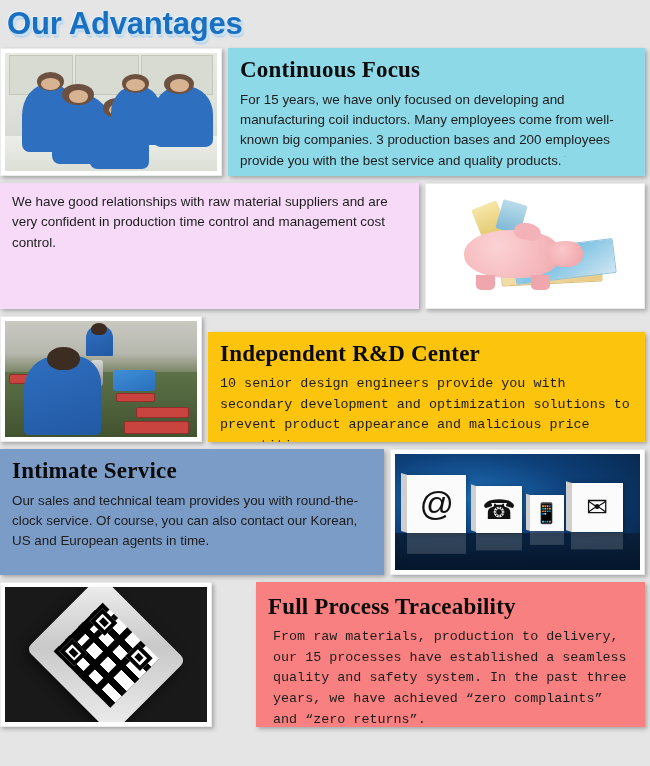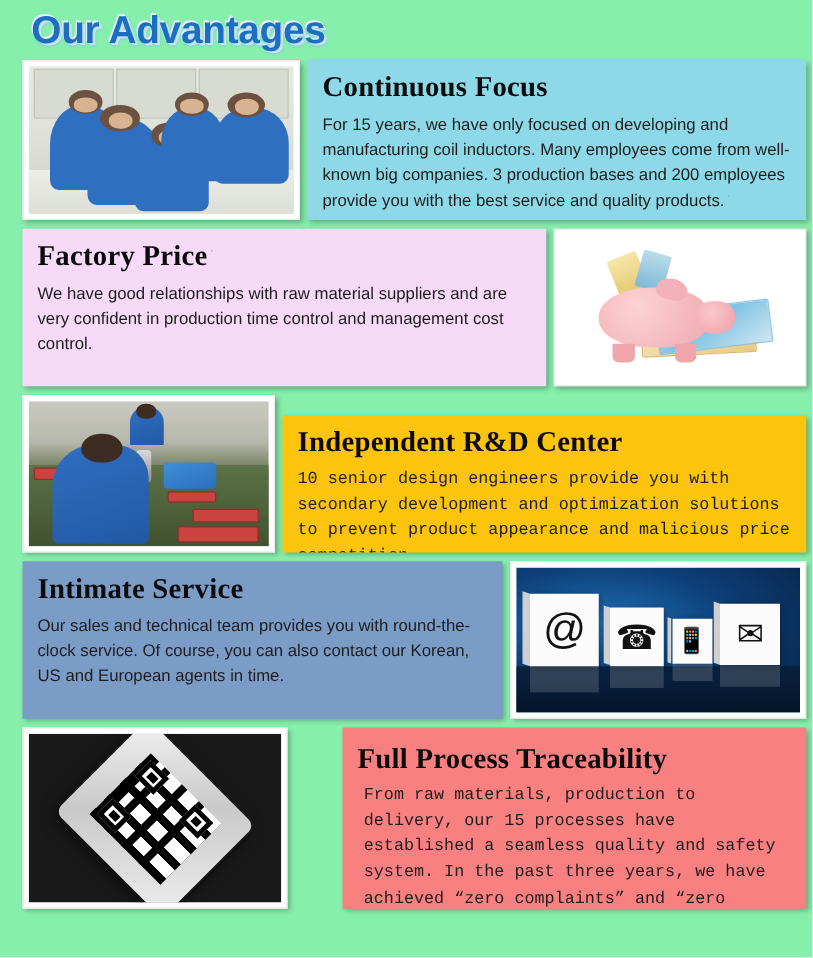--- a/index.html
+++ b/index.html
@@ -9,22 +9,22 @@
     height: 766px;
     background: #ffffff;
     font-family: "Liberation Sans", sans-serif;
     overflow: hidden;
   }
 
   .page {
     position: relative;
     width: 650px;
     height: 766px;
-    background: #86efac;
-    padding: 0 5px 0 18px;
+    background: #e5e5e5;
+    padding: 0 5px 0 0;
   }
 
   
   .title-bar {
     height: 48px;
     padding-left: 7px;
     display: flex;
     align-items: center;
   }
   .page-title {
@@ -252,21 +252,20 @@
     <div class="card text-card">
       <div class="card-heading">Continuous Focus</div>
       <div class="card-body"><span>For 15 years, we have only focused on developing and manufacturing coil inductors. Many employees come from well-known big companies. 3 production bases and 200 employees provide you with the best service and quality products.</span><span class="mark">·</span></div>
     </div>
 
   </div>
 
   <div class="row r2">
 
     <div class="card text-card">
-      <div class="card-heading"><span>Factory Price</span><span class="mark">·</span></div>
       <div class="card-body">We have good relationships with raw material suppliers and are very confident in production time control and management cost control.</div>
     </div>
 
     <div class="photo card">
       <div class="photo-inner">
         <div class="pic-piggy">
           <div class="bill bill-top1"></div>
           <div class="bill bill-top2"></div>
           <div class="bill bill-e2"></div>
           <div class="bill bill-e1"></div>

